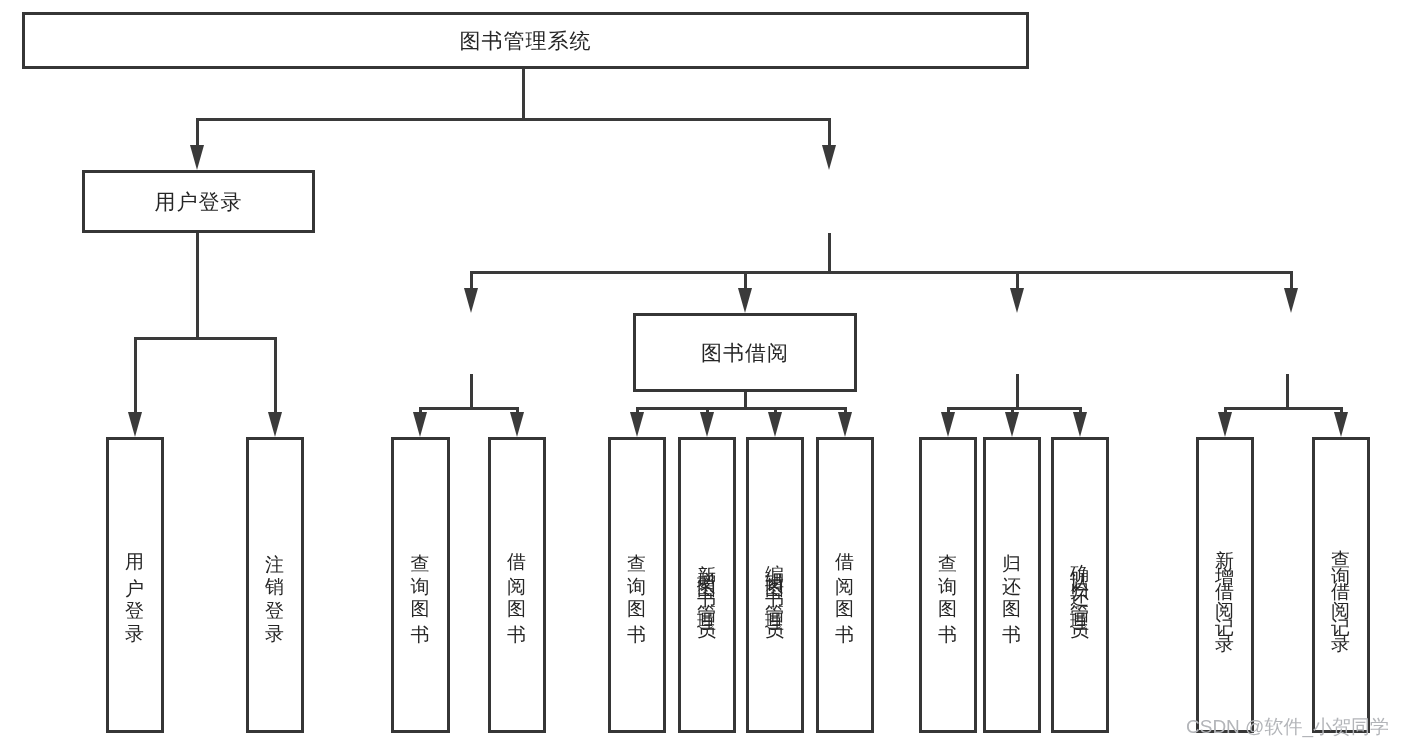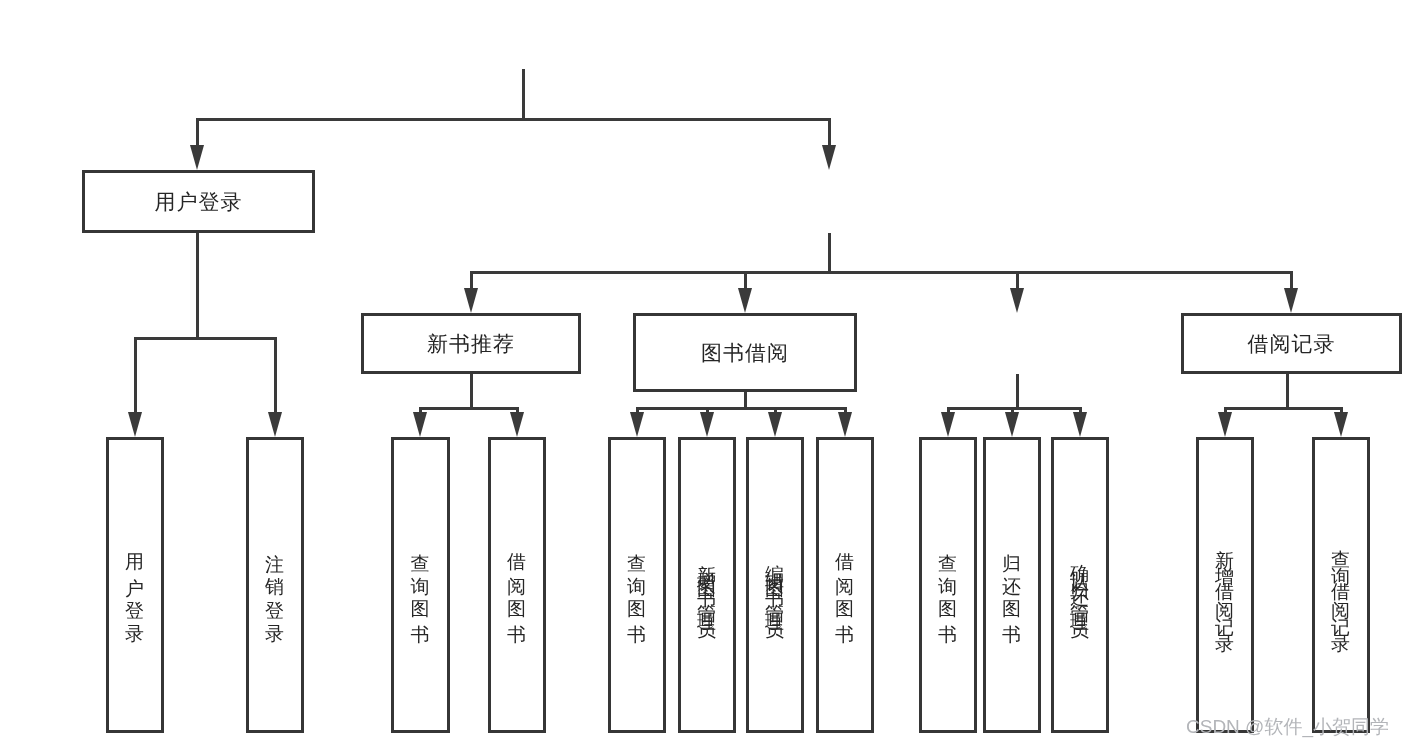--- a/index.html
+++ b/index.html
@@ -43,33 +43,30 @@
     position:absolute;left:1186px;top:714px;
     font-size:19px;color:#b3b5b9;
     white-space:nowrap;z-index:5;
   }
 </style>
 </head>
 <body>
 
 <div class="canvas">
 
+  <div class="box" style="left:22px;top:12px;width:1007px;height:57px">
+    <span class="hlabel">图书管理系统</span>
+  </div>
 
   <div class="box" style="left:82px;top:170px;width:233px;height:63px">
     <span class="hlabel">用户登录</span>
   </div>
 
-  <div class="box" style="left:361px;top:313px;width:220px;height:61px">
-    <span class="hlabel">新书推荐</span>
-  </div>
   <div class="box" style="left:633px;top:313px;width:224px;height:79px">
     <span class="hlabel">图书借阅</span>
-  </div>
-  <div class="box" style="left:1181px;top:313px;width:221px;height:61px">
-    <span class="hlabel">借阅记录</span>
   </div>
 
   <div class="box" style="left:106px;top:437px;width:58px;height:296px">
     <span class="vtext ls4">用户登录</span>
   </div>
   <div class="box" style="left:246px;top:437px;width:58px;height:296px">
     <span class="vtext ls4">注销登录</span>
   </div>
 
   <div class="box" style="left:391px;top:437px;width:59px;height:296px">

